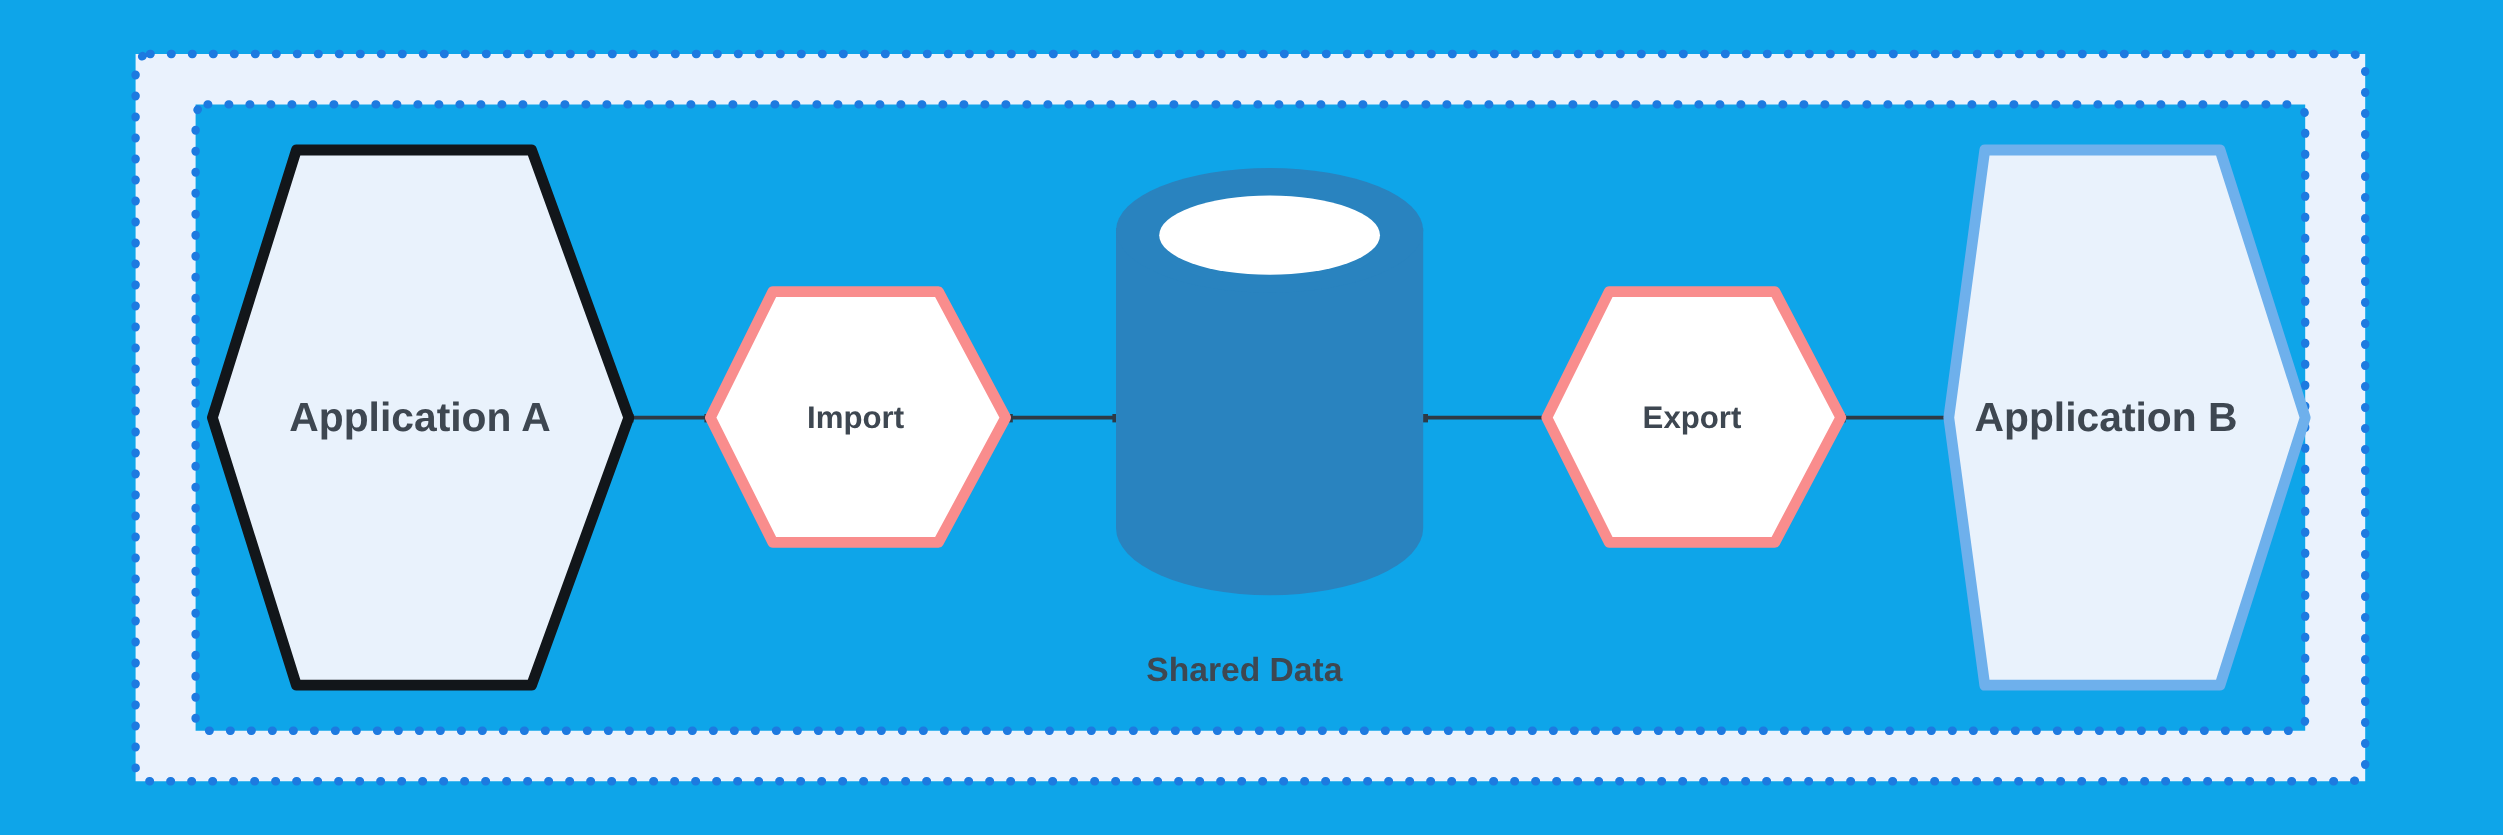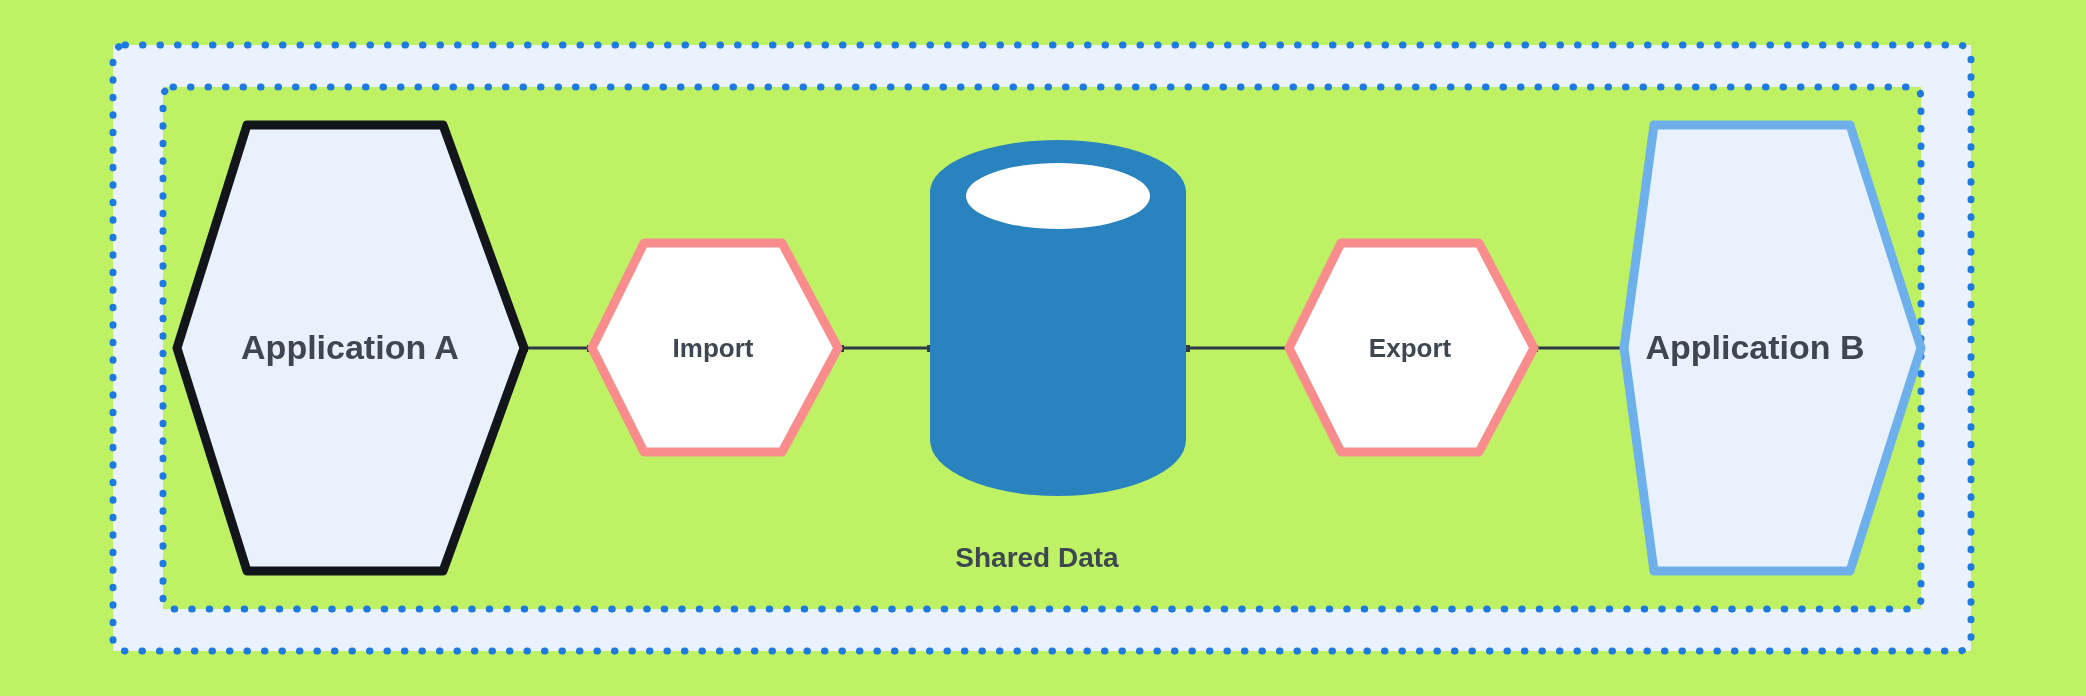--- a/index.html
+++ b/index.html
@@ -7,21 +7,21 @@
     padding: 0;
     background: #ffffff;
   }
   body {
     font-family: "Liberation Sans", sans-serif;
   }
   #canvas {
     position: relative;
     width: 2086px;
     height: 696px;
-    background: #bef264;
+    background: #0ea5e9;
     overflow: hidden;
   }
   #diagram-svg {
     position: absolute;
     left: 0;
     top: 0;
     width: 2086px;
     height: 696px;
   }
   .node-label {

